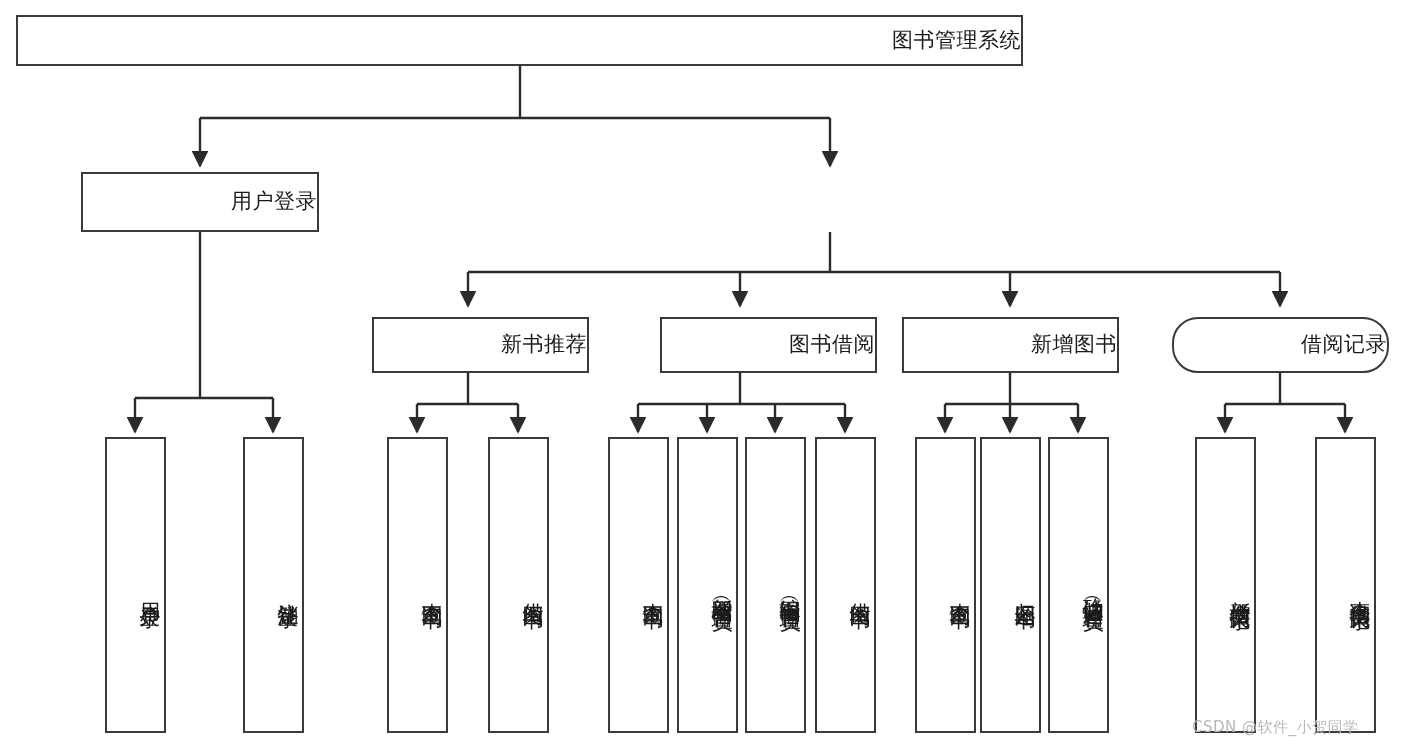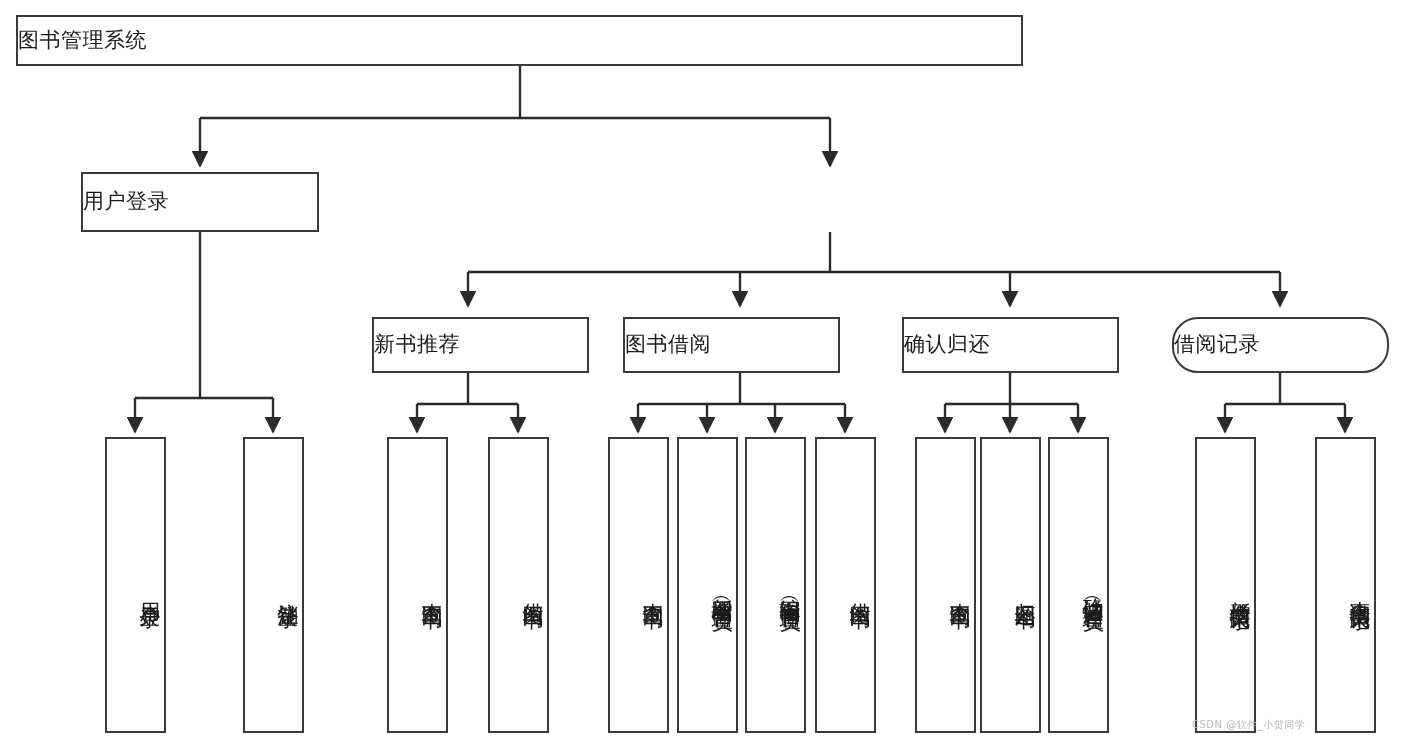--- a/index.html
+++ b/index.html
@@ -26,21 +26,21 @@
     height: 747px;
     pointer-events: none;
   }
   .node {
     position: absolute;
     box-sizing: border-box;
     border: 2px solid #3a3a3a;
     background: #ffffff;
     display: flex;
     align-items: center;
-    justify-content: flex-start;
+    justify-content: flex-end;
     color: #1b1b1b;
     text-align: center;
   }
   .node.h {
     font-size: 21px;
     letter-spacing: 0.5px;
     line-height: 1.1;
   }
   .node.v {
     writing-mode: vertical-rl;
@@ -51,21 +51,21 @@
     justify-content: center;
     padding-top: 10px;
   }
   .node.v .vtext {
     writing-mode: vertical-rl;
     text-orientation: upright;
     display: block;
   }
   .watermark {
     position: absolute;
-    font-size: 10px;
+    font-size: 15px;
     color: #b8b8b8;
     white-space: nowrap;
     letter-spacing: 0.5px;
   }
 </style>
 </head>
 <body>
 
 <div id="canvas">
 
@@ -125,26 +125,26 @@
 
   <div class="node h" style="left:81px; top:172px; width:238px; height:60px;">
     <span>用户登录</span>
   </div>
 
 
   <div class="node h" style="left:372px; top:317px; width:217px; height:56px;">
     <span>新书推荐</span>
   </div>
 
-  <div class="node h" style="left:623px; top:317px; width:217px; height:56px;">
+  <div class="node h" style="left:660px; top:317px; width:217px; height:56px;">
     <span>图书借阅</span>
   </div>
 
   <div class="node h" style="left:902px; top:317px; width:217px; height:56px;">
-    <span>确认归还</span>
+    <span>新增图书</span>
   </div>
 
   <div class="node h" style="left:1172px; top:317px; width:217px; height:56px;border-radius:26px;">
     <span>借阅记录</span>
   </div>
 
   <div class="node v" style="left:105px; top:437px; width:61px; height:296px;">
     <span class="vtext">用户登录</span>
   </div>
 

